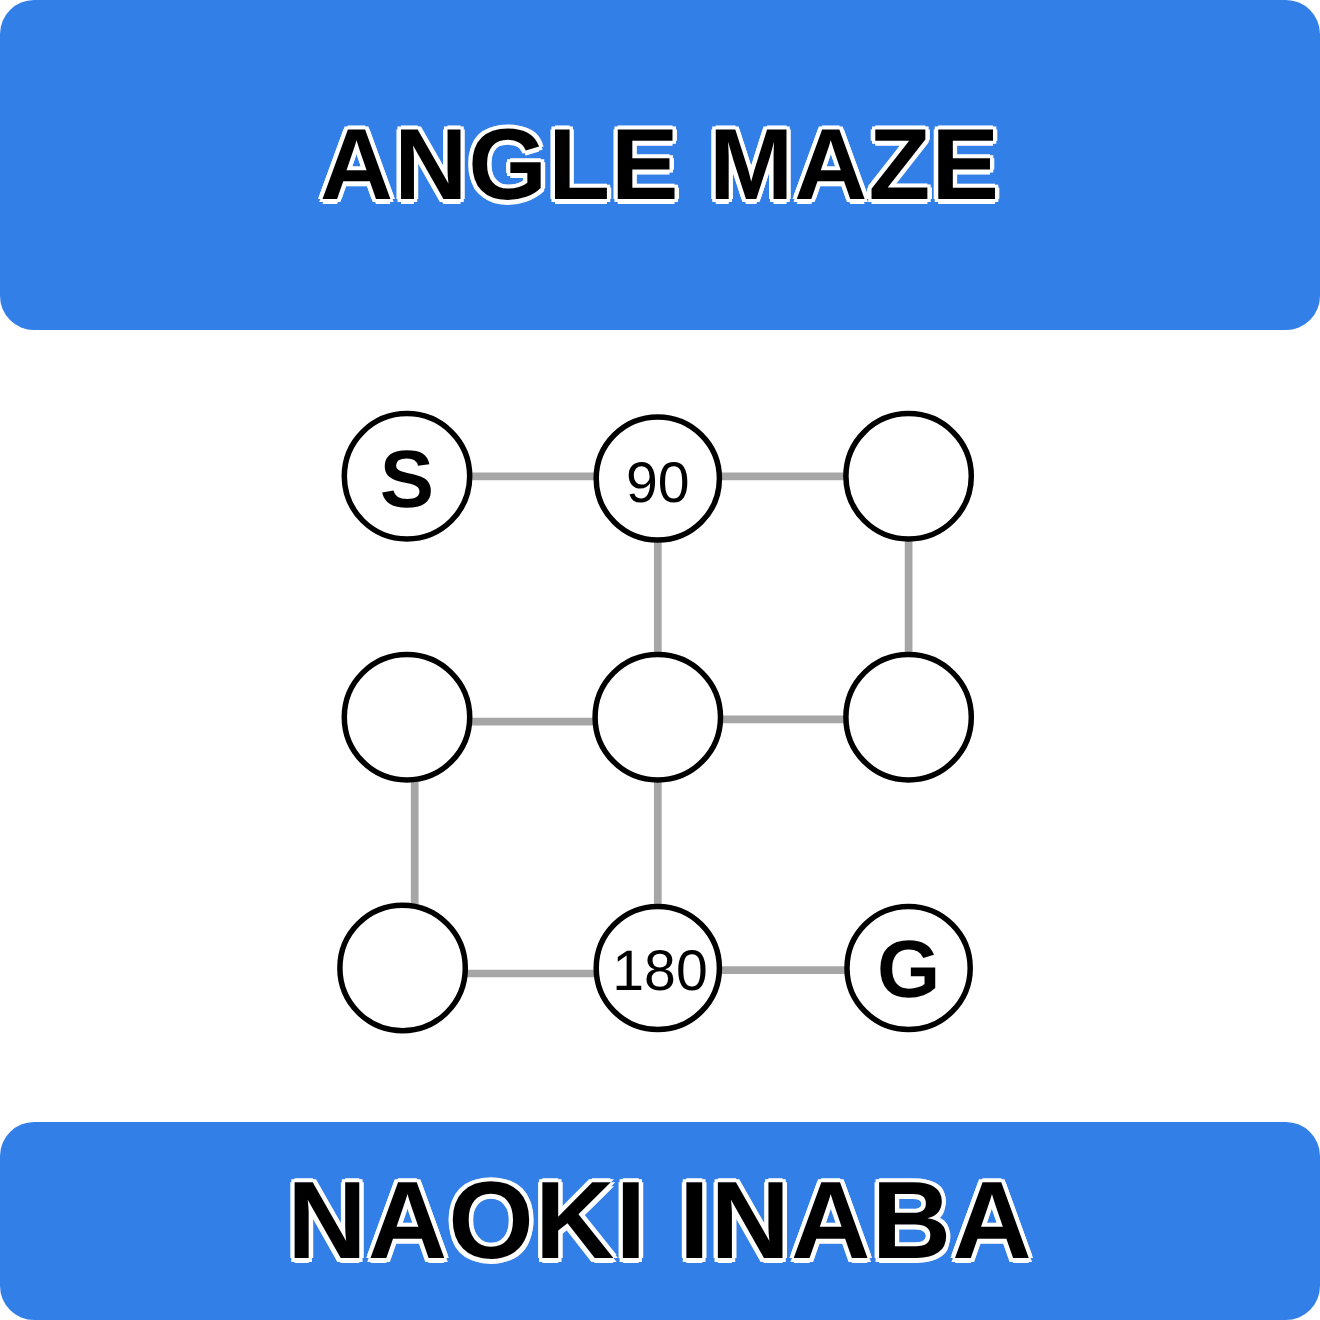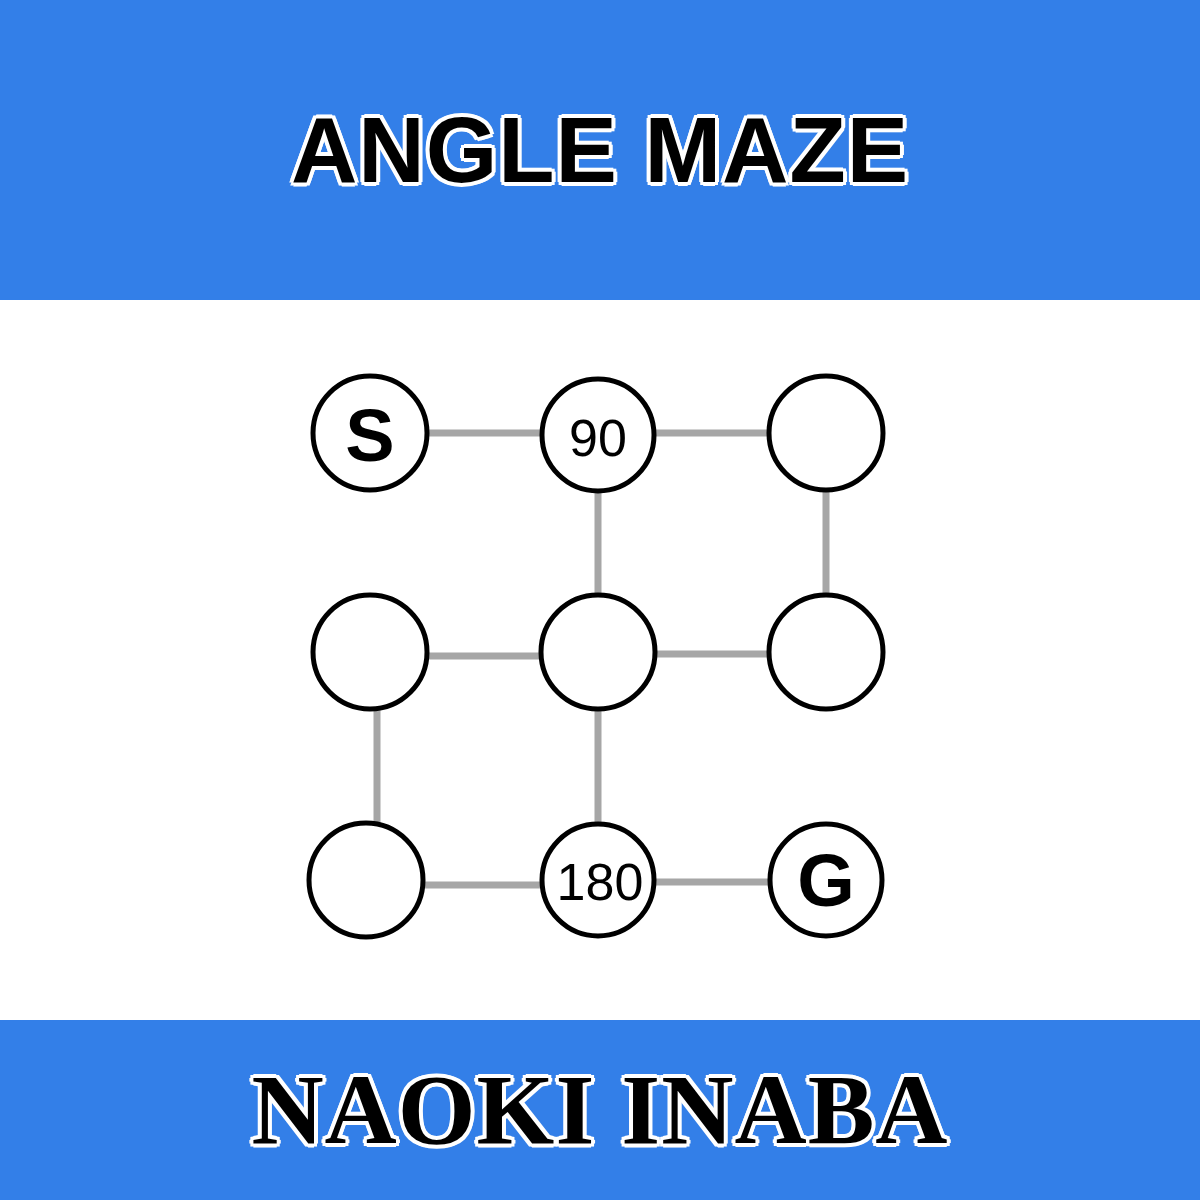--- a/index.html
+++ b/index.html
@@ -1,24 +1,24 @@
 <!DOCTYPE html>
 <html><head>
 <meta charset="utf-8">
 <style>
   html,body{margin:0;padding:0;}
   body{width:1200px;height:1200px;position:relative;background:#fff;overflow:hidden;font-family:"Liberation Sans",sans-serif;}
-  .band{position:absolute;left:0;width:1200px;background:#337fe8;display:flex;flex-direction:column;align-items:center;justify-content:center;}
+  .band{position:absolute;left:0;width:1200px;background:#337fe8;display:flex;flex-direction:column;align-items:center;justify-content:center;border-radius:31px;}
   .top{top:0;height:300px;}
   .bottom{top:1020px;height:180px;}
   .title{font-weight:700;color:#000;font-size:92px;line-height:104px;letter-spacing:1px;
     -webkit-text-stroke:0;text-shadow:
       -4px 0 #fff,4px 0 #fff,0 -4px #fff,0 4px #fff,
       -3px -3px #fff,3px -3px #fff,-3px 3px #fff,3px 3px #fff;}
-  .author{font-size:100px;line-height:110px;font-family:Liberation Serif, serif;}
+  .author{font-size:100px;line-height:110px;}
   svg{position:absolute;left:0;top:0;}
 </style>
 </head>
 <body>
 
 <div class="band top">
   <div class="title">ANGLE MAZE</div>
 </div>
 
 <svg width="1200" height="1200">

